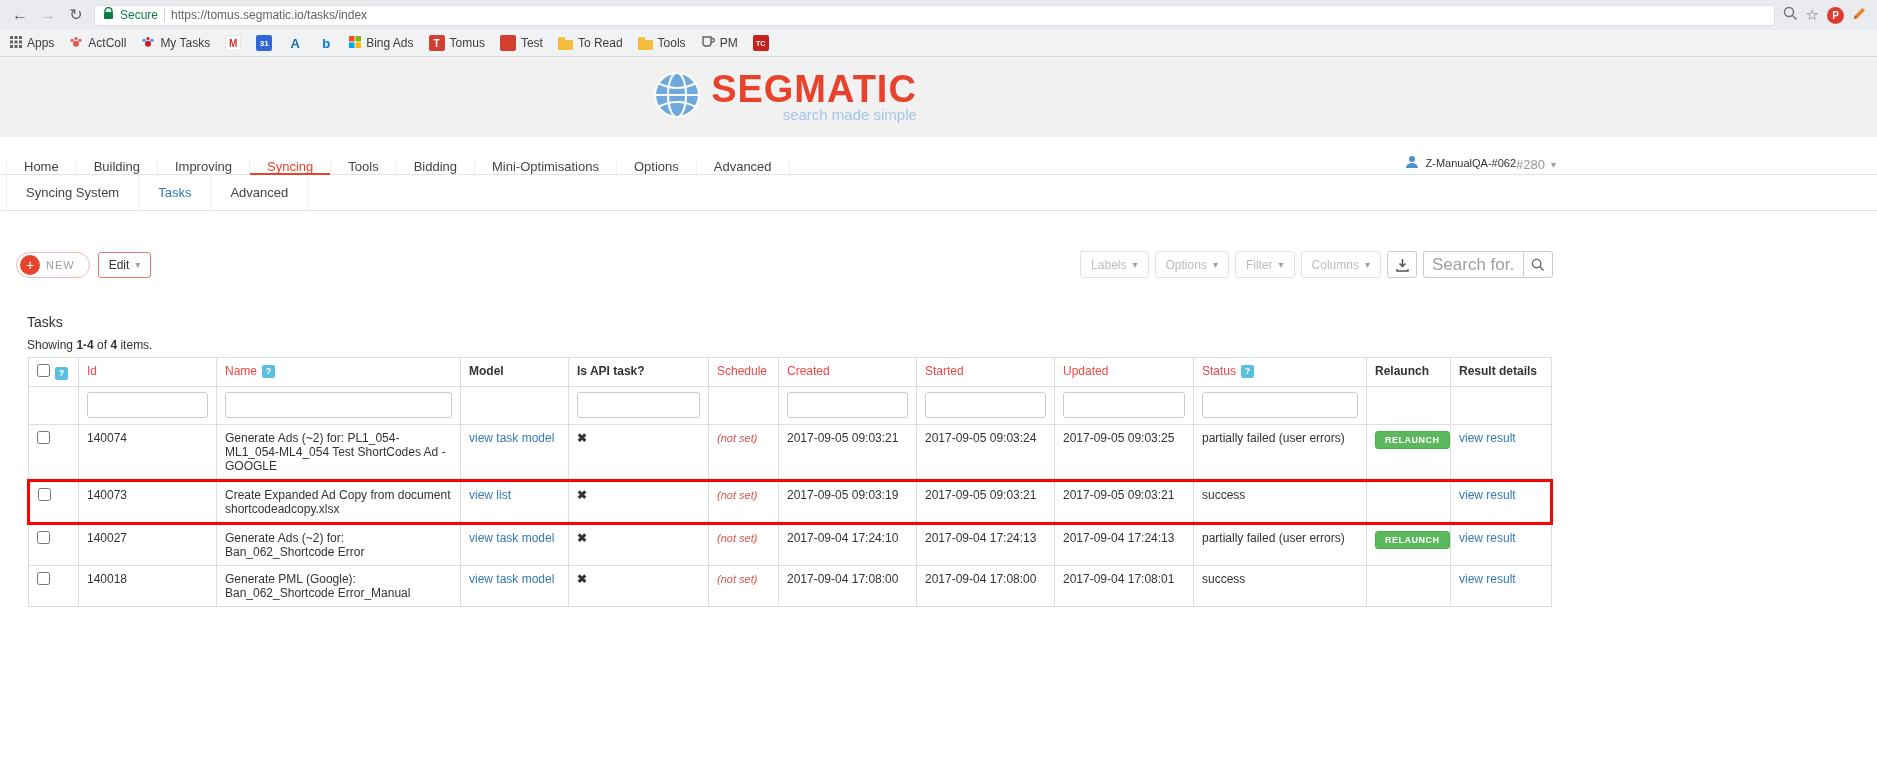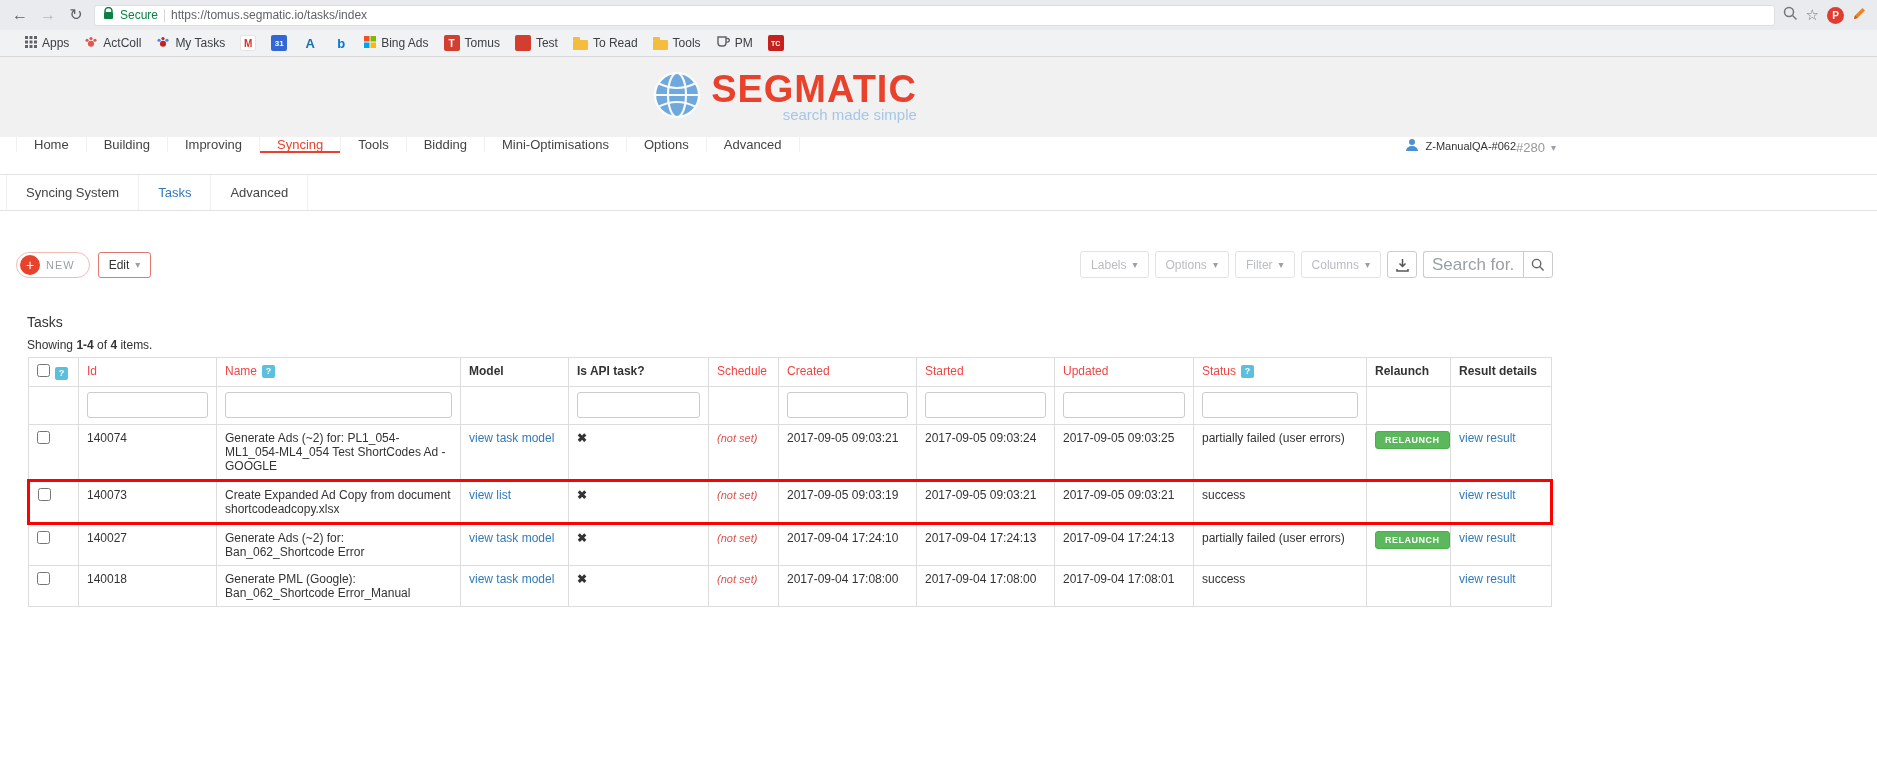--- a/index.html
+++ b/index.html
@@ -14,21 +14,21 @@
   .omnibox { flex:1; background:#fff; border:1px solid #dcdee1; border-radius:3px; height:21px;
              display:flex; align-items:center; padding:0 8px; gap:6px; }
   .secure-label { color:#0b8043; font-size:12px; font-weight:normal; }
   .omni-divider { width:1px; height:13px; background:#d4d4d4; }
   .url-text { color:#5f6368; font-size:12px; }
   .ext-p { width:17px; height:17px; border-radius:50%; background:#e03c31; color:#fff; font-size:10px;
            font-weight:bold; display:flex; align-items:center; justify-content:center; cursor:pointer; }
   .star { color:#757575; font-size:15px; cursor:pointer; }
 
   .chrome-row2 { height:27px; background:#f0f2f4; border-bottom:1px solid #d6d8da; display:flex;
-                 align-items:center; padding:0 25px; gap:15px; font-size:12px; color:#3c4043; }
+                 align-items:center; padding:0 10px; gap:15px; font-size:12px; color:#3c4043; }
   .bm { display:flex; align-items:center; gap:5px; cursor:pointer; white-space:nowrap; }
   .bm-ico { width:16px; height:16px; border-radius:2px; display:flex; align-items:center;
             justify-content:center; font-size:10px; font-weight:bold; color:#fff; flex:0 0 auto; }
   .ico-gmail { background:#fff; border:1px solid #e4e4e4; color:#d93025; }
   .ico-cal   { background:#3367d6; font-size:8px; }
   .ico-a     { background:transparent; color:#1273b5; font-size:13px; }
   .ico-b     { background:transparent; color:#0078d7; font-size:13px; }
   .ico-tomus { background:#d23f31; }
   .ico-test  { background:#d23f31; }
   .ico-tc    { background:#c5221f; font-size:7px; }
@@ -37,21 +37,21 @@
                     background:#f5bd3e; border-radius:1px 1px 0 0; }
 
   
   .logo-band { background:#f1f1f1; height:80px; }
   .logo-inner { width:1570px; height:100%; display:flex; align-items:center; justify-content:center; gap:10px; }
   .brand-text { color:#e8422d; font-size:38px; font-weight:bold; letter-spacing:1px; line-height:0.95; }
   .tagline { color:#a5c6e6; font-size:15px; text-align:right; margin-top:-2px; }
 
   
   .nav-band { background:#fff; border-bottom:1px solid #e3e3e3; }
-  .nav-inner { width:1570px; display:flex; align-items:flex-start; height:37px; padding-left:16px; }
+  .nav-inner { width:1570px; display:flex; align-items:flex-end; height:37px; padding-left:6px; }
   .nav-item { display:flex; align-items:center; padding:0 17px; font-size:13px; color:#444;
               border-right:1px solid #f0f0f0; cursor:pointer; position:relative; white-space:nowrap; }
   .nav-item:first-child { border-left:1px solid #f0f0f0; }
   .nav-item.active { color:#e8422d; }
   .nav-item.active::after { content:""; position:absolute; left:0; right:0; bottom:-1px; height:2px; background:#e8422d; }
   .nav-user { margin-left:auto; display:flex; align-items:center; gap:6px; padding-right:14px; cursor:pointer; }
   .nav-user-texts { display:flex; flex-direction:row; align-items:flex-start; }
   .nav-user-name { font-size:11px; color:#333; }
   .nav-user-sub { font-size:13px; color:#999; }
   .caret { color:#9aa0a6; font-size:10px; }

